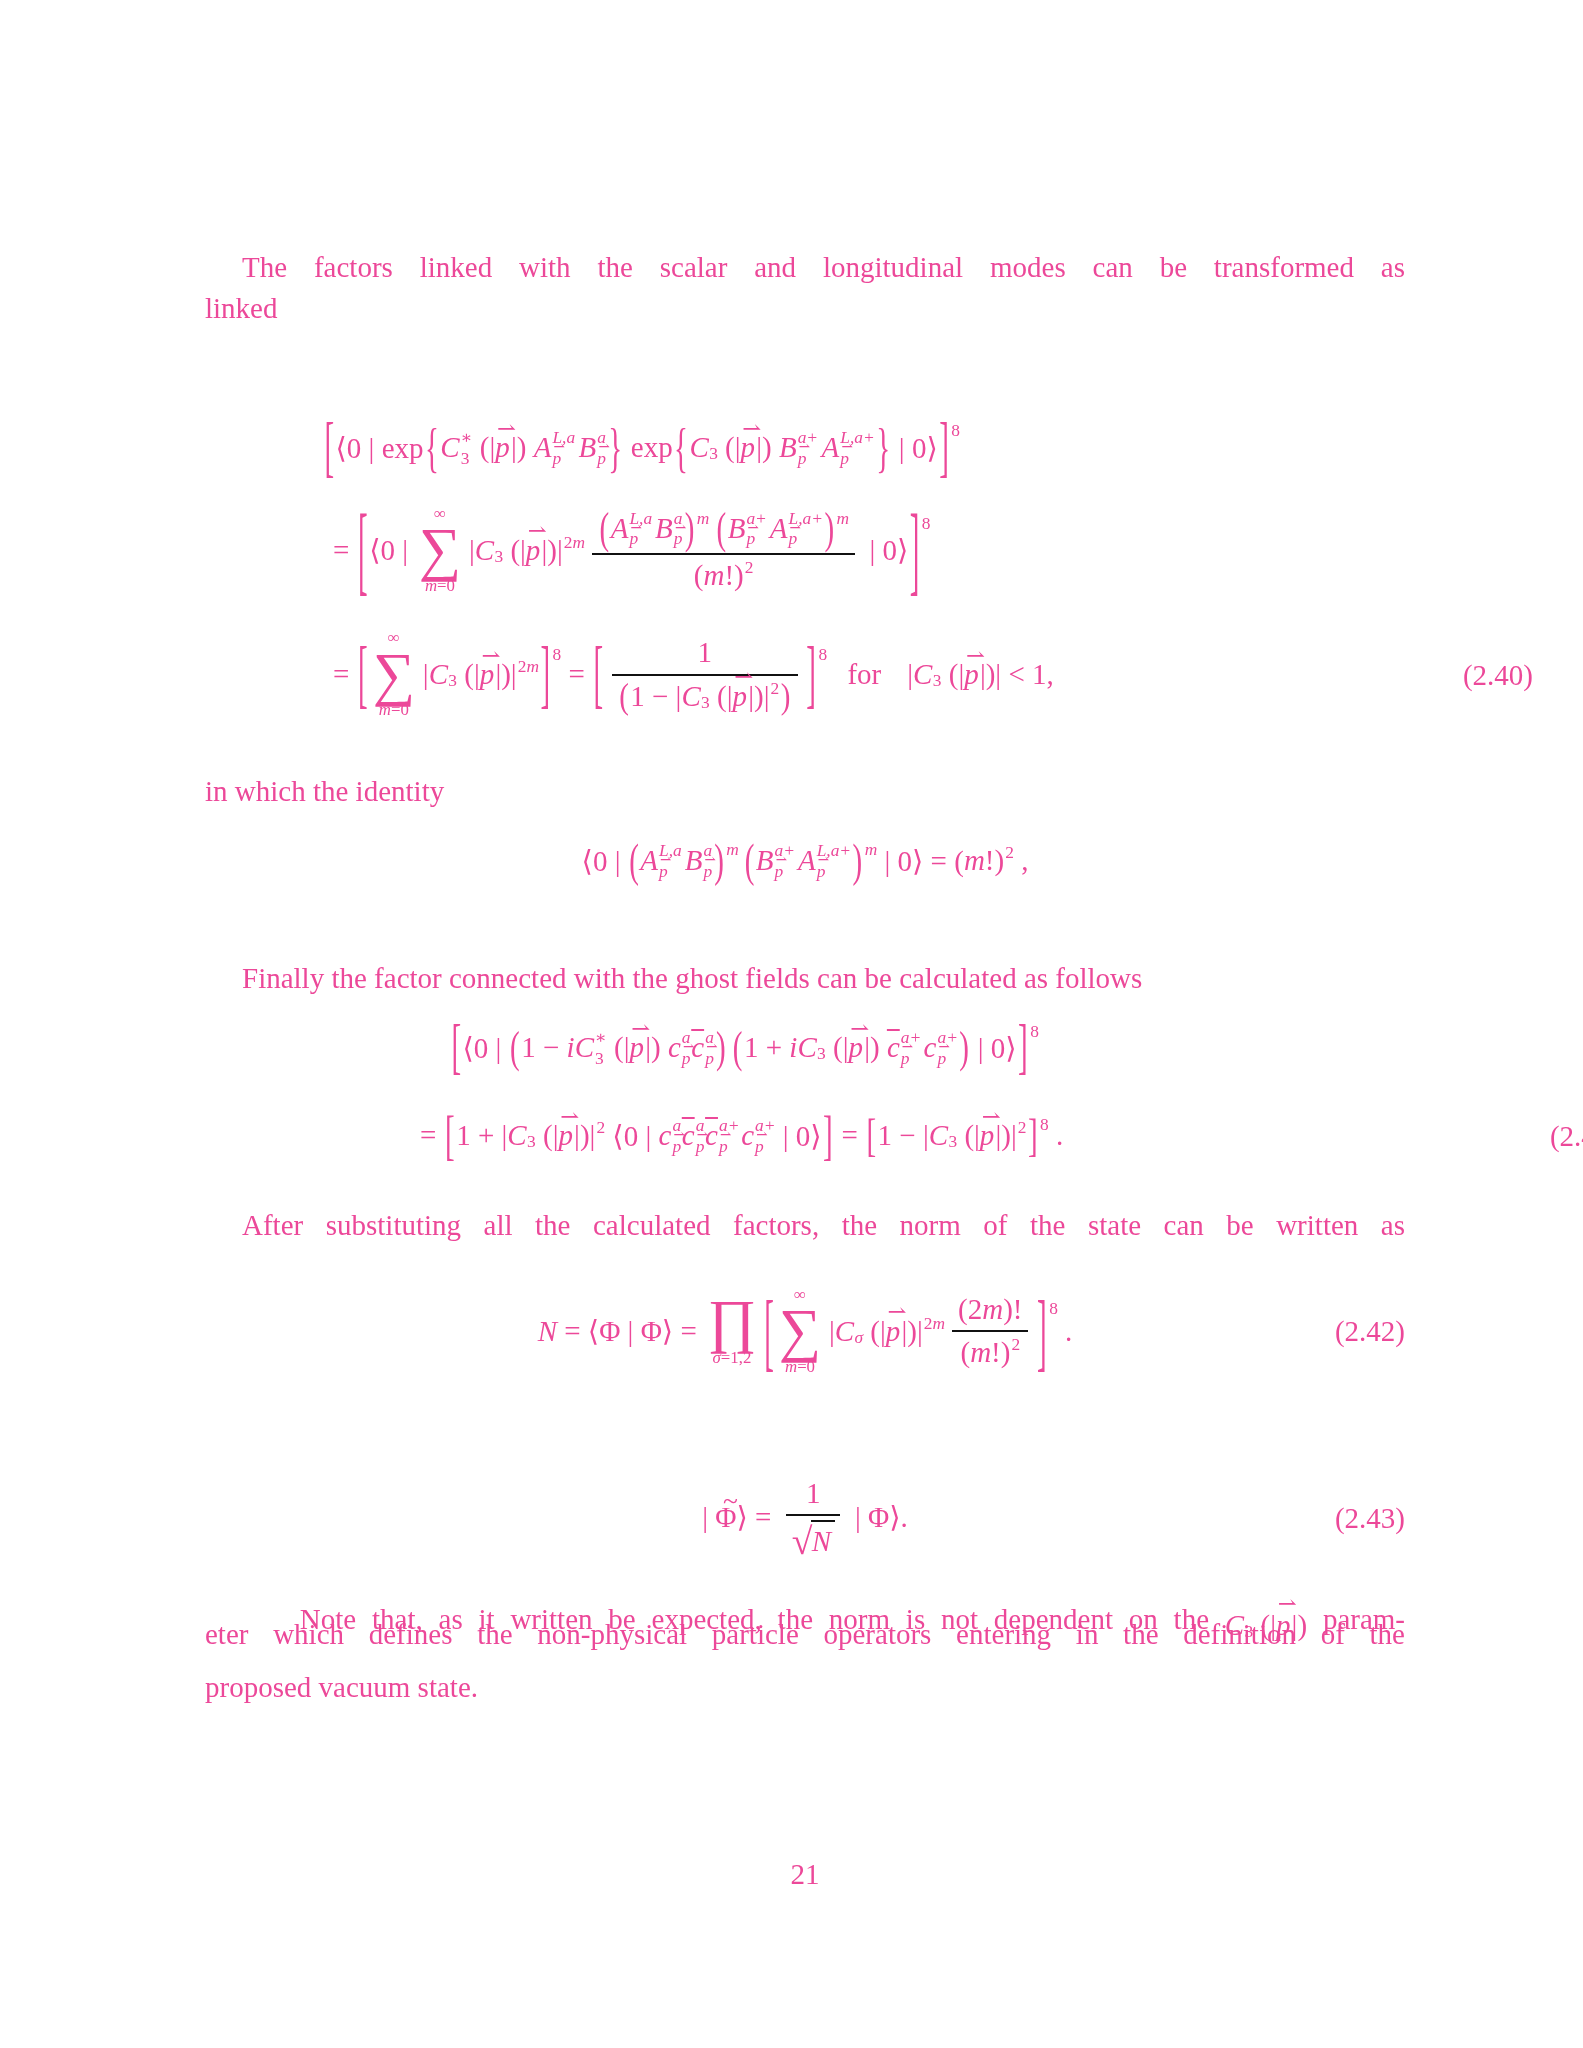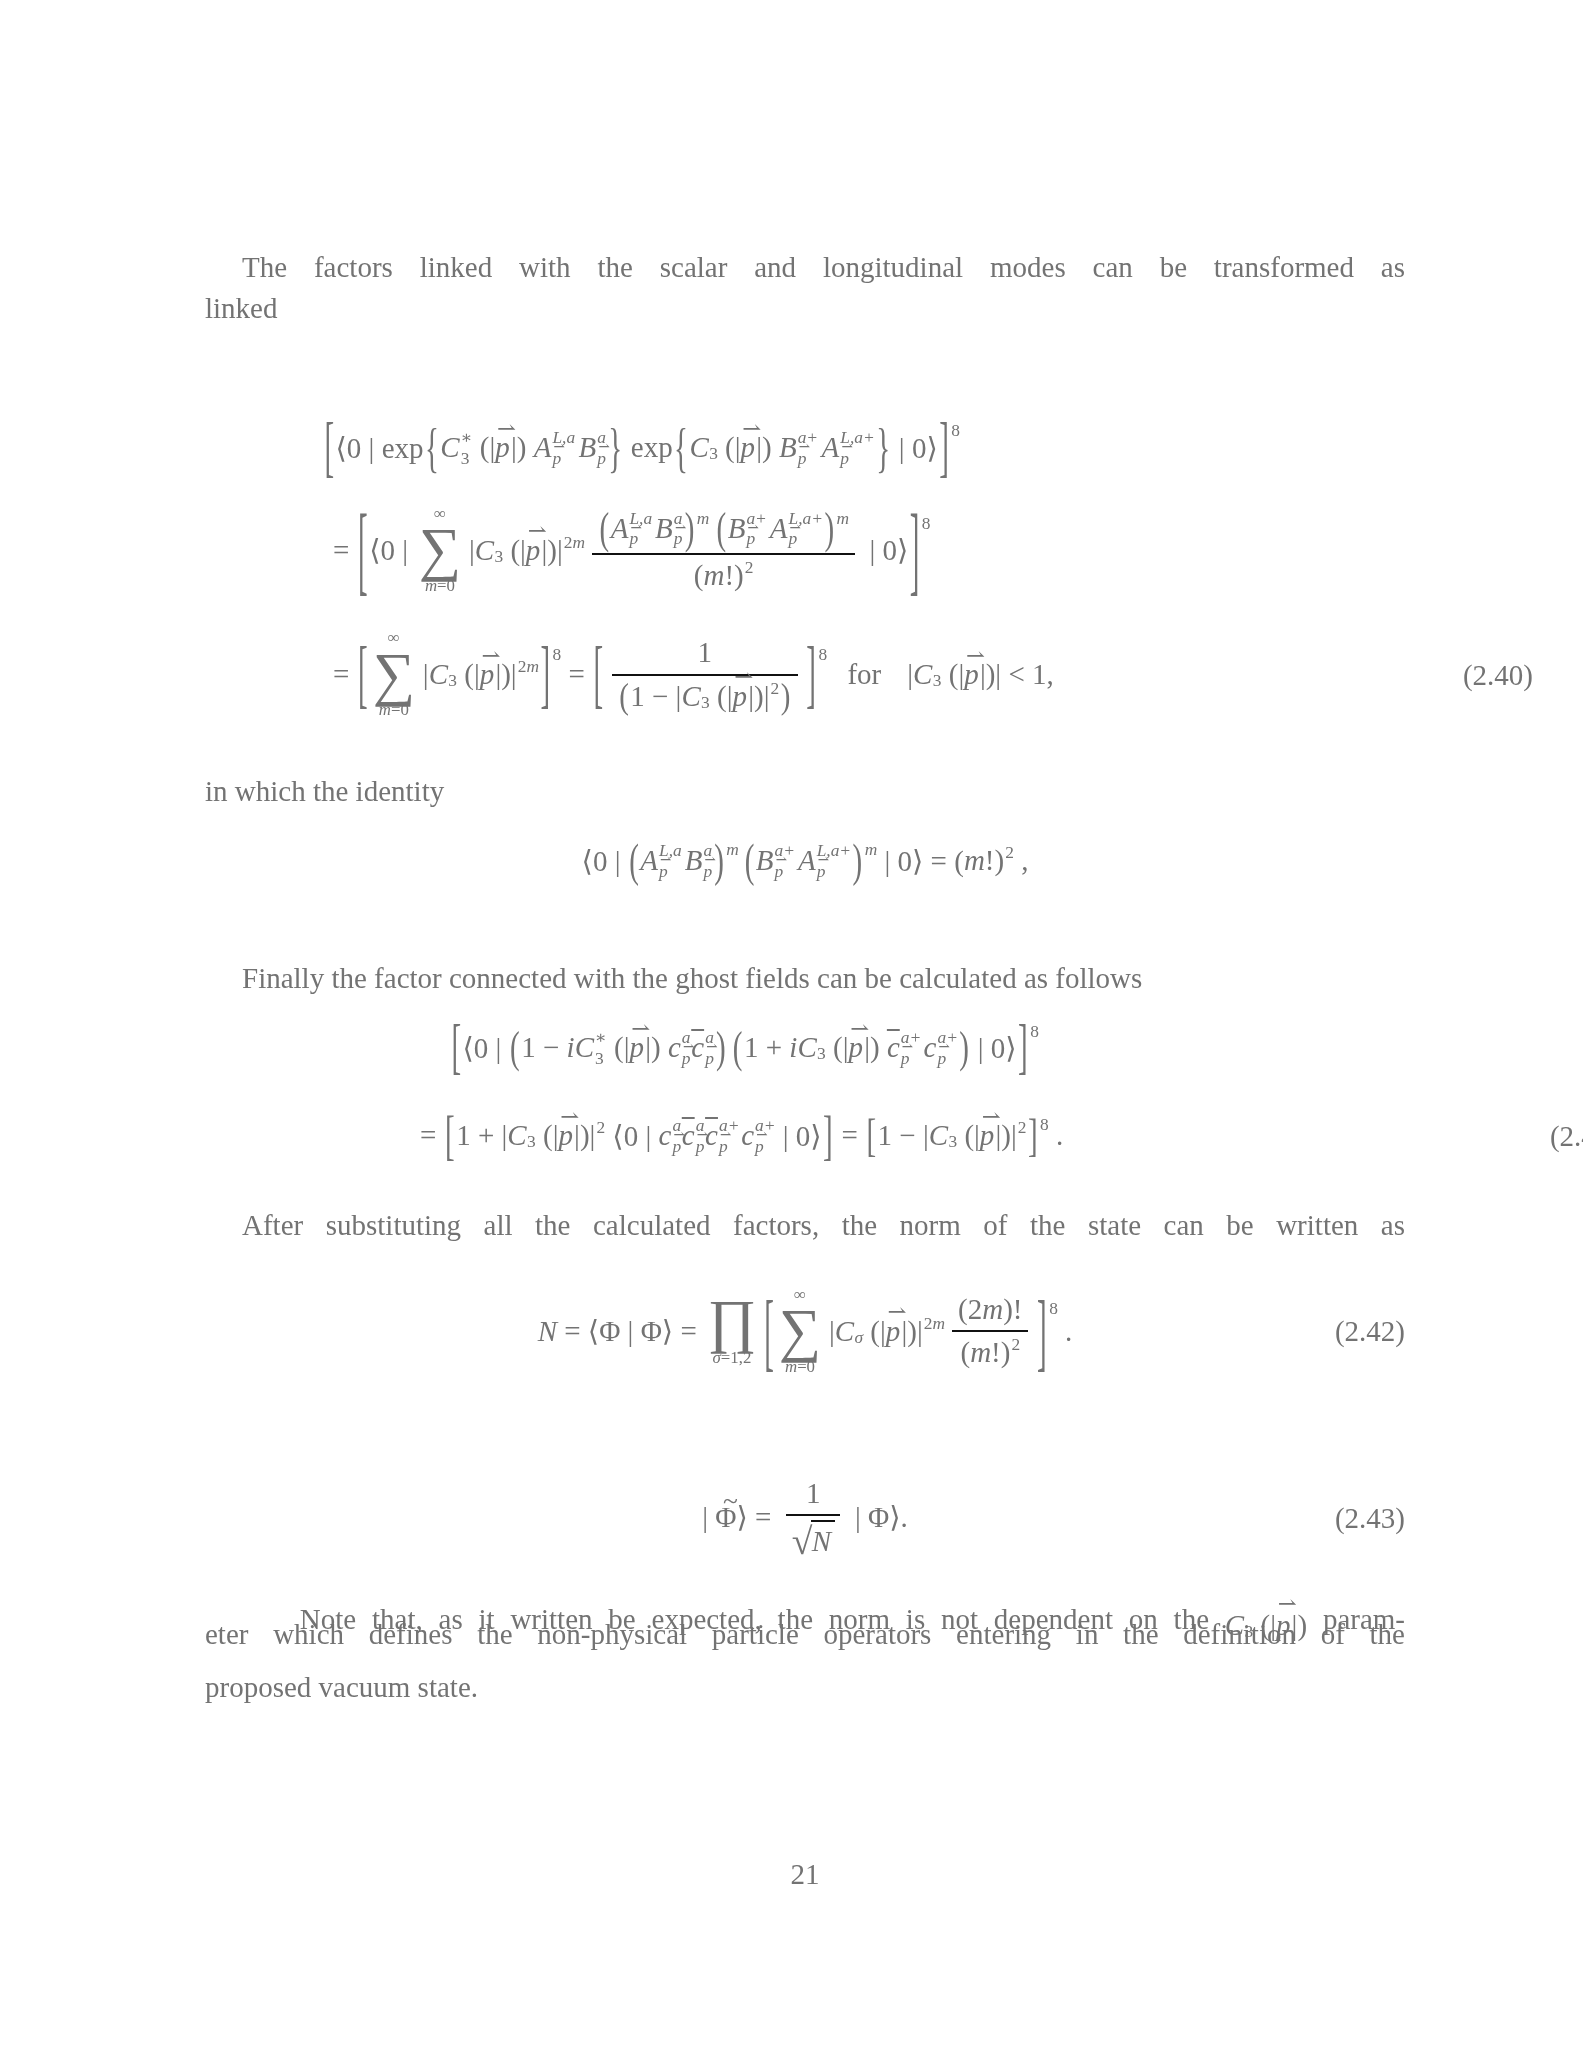--- a/index.html
+++ b/index.html
@@ -1,17 +1,17 @@
 <!DOCTYPE html>
 <html><head>
 <meta charset="utf-8">
 <style>
   html,body{margin:0;padding:0;background:#e8e8e8;}
   .page{position:relative;width:1583px;height:2048px;background:#ffffff;overflow:hidden;
-        font-family:"Liberation Serif","DejaVu Serif",serif;color:#737373;}
+        font-family:"Liberation Serif","DejaVu Serif",serif;color:#ec4899;}
   .content{position:absolute;left:205px;top:0;width:1200px;height:100%;}
 
   
   .tl{position:absolute;left:0;width:1200px;font-size:29px;line-height:1.32;white-space:pre-wrap;}
   .tl.indent{text-indent:37px;}
   .tl.just{text-align:justify;text-align-last:justify;}
 
   
   .eqrow{position:absolute;left:0;width:1200px;display:flex;align-items:center;font-size:29px;}
   .eqrow.center{justify-content:center;}

